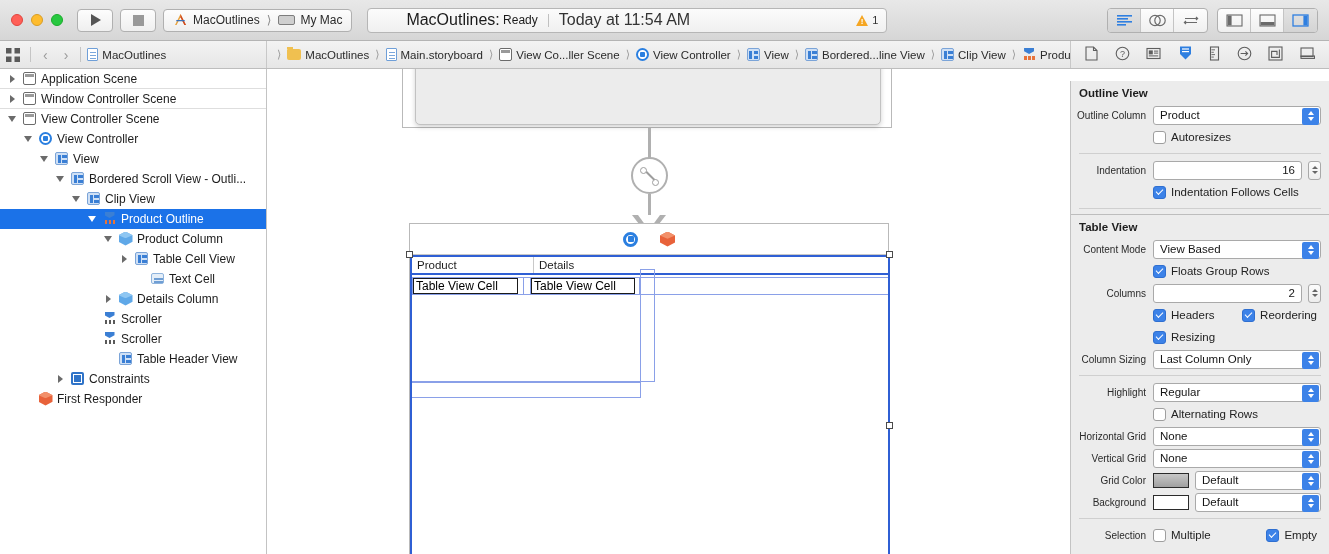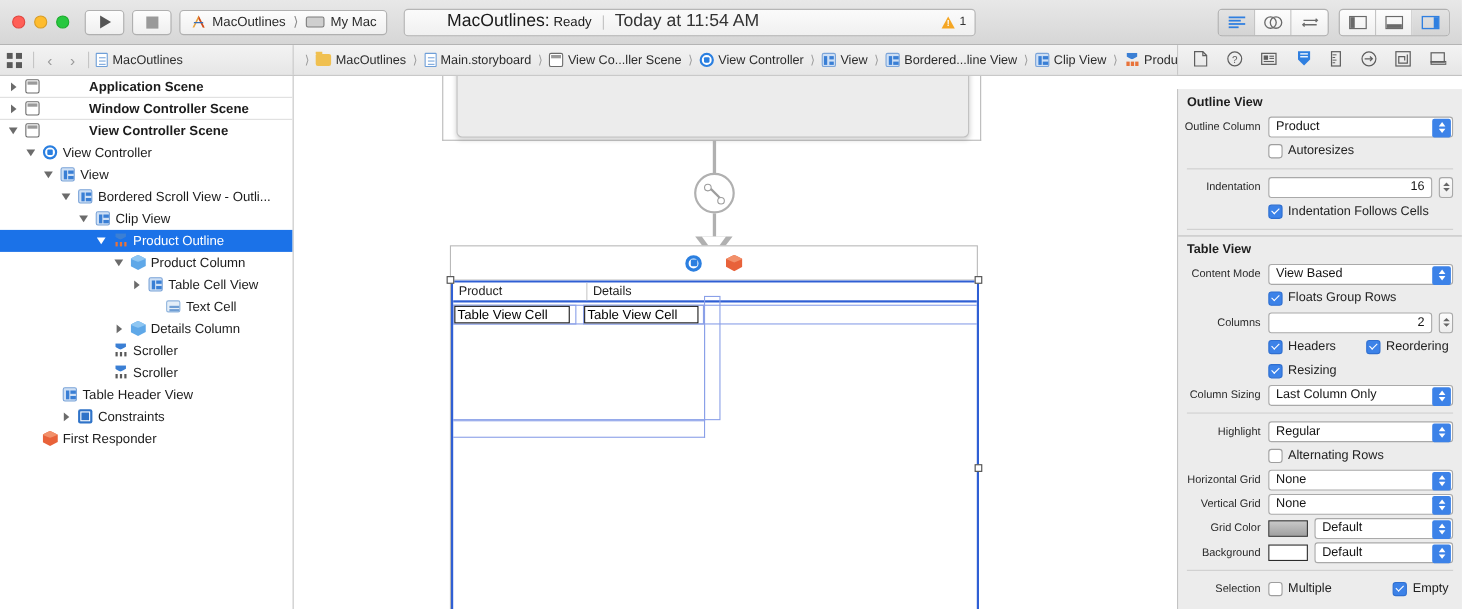--- a/index.html
+++ b/index.html
@@ -166,21 +166,21 @@
     width: 0; height: 0;
     border-left: 5px solid #6b6b6b;
     border-top: 4px solid transparent; border-bottom: 4px solid transparent;
   }
   .disc.open {
     border-left: 4.5px solid transparent; border-right: 4.5px solid transparent;
     border-top: 6px solid #6b6b6b; border-bottom: none;
   }
   .tree-row.selected .disc.open { border-top-color:#fff; border-left-color:transparent; border-right-color:transparent;}
   .tlabel { font-size: 12px; color: #1c1c1c; }
-  .tlabel.bold { font-weight: bold; margin-left: 40px; }
+  .tlabel.bold { font-weight: normal; }
   .ico-slot { width:15px; display:flex; align-items:center; justify-content:center; flex:0 0 15px; }
 
   
   #canvas {
     position: absolute; left: 268px; top: 69px; width: 802px; height: 485px;
     background: #ffffff; overflow: hidden;
   }
   #top-window {
     position: absolute; left: 134px; top: 0px; width: 490px; height: 59px;
     border: 1px solid #b9b9b9; border-top: none;
@@ -704,21 +704,21 @@
         <span class="ico-slot">
           <span class="ico-scroller">
             <span class="shead"></span>
             <span class="sdot s1"></span>
             <span class="sdot s2"></span>
             <span class="sdot s3"></span>
           </span>
         </span>
         <span class="tlabel">Scroller</span>
       </div>
-      <div class="tree-row" style="padding-left: 40px;">
+      <div class="tree-row" style="padding-left: 102px;">
         <span class="disc-wrap"></span>
         <span class="ico-slot">
           <span class="ico-view"></span>
         </span>
         <span class="tlabel">Table Header View</span>
       </div>
       <div class="tree-row" style="padding-left: 54px;">
         <span class="disc-wrap">
           <span class="disc"></span>
         </span>

